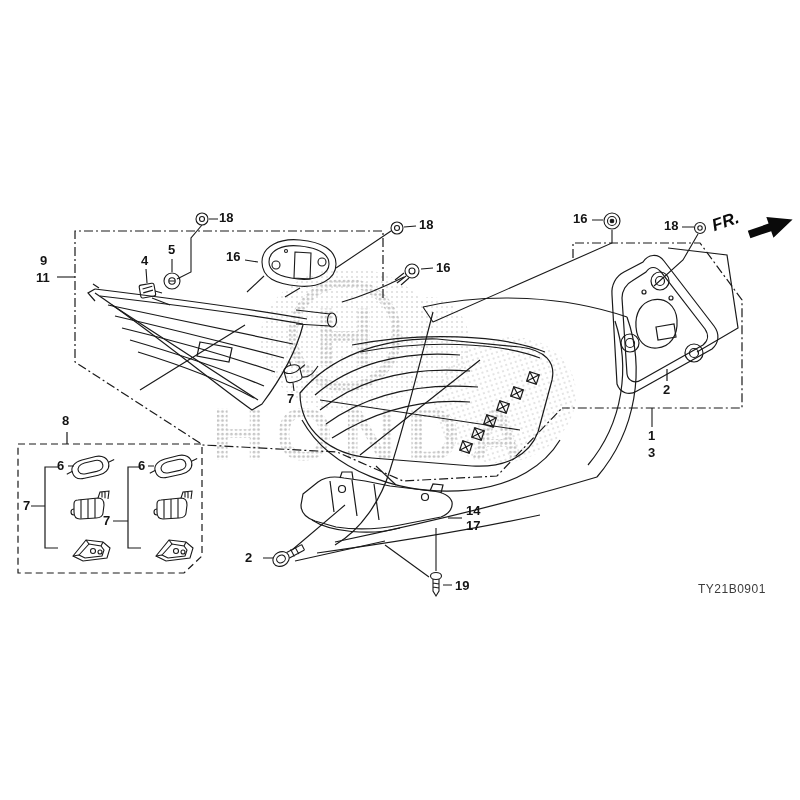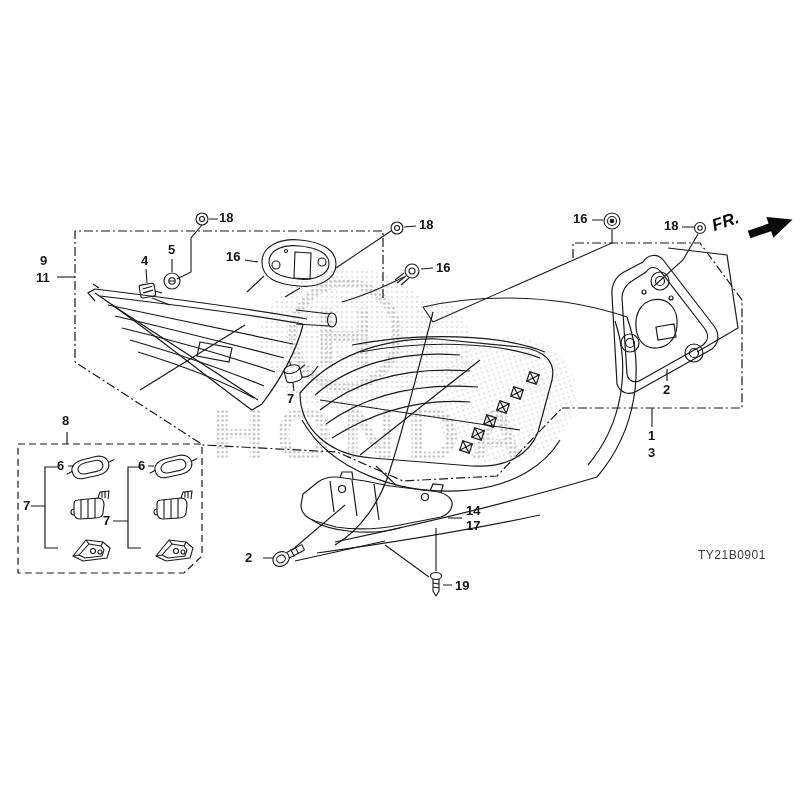--- a/index.html
+++ b/index.html
@@ -3,21 +3,21 @@
 <meta charset="utf-8">
 <style>
   html,body{margin:0;padding:0;background:#fff;}
   .stage{position:relative;width:800px;height:800px;background:#ffffff;overflow:hidden;
          font-family:"Liberation Sans",sans-serif;}
   .stage svg{position:absolute;left:0;top:0;}
   .callout{position:absolute;font-size:13px;font-weight:600;color:#141414;line-height:1;
            letter-spacing:0;}
   .fr-label{position:absolute;left:712px;top:212px;font-size:17px;font-weight:800;
             font-style:italic;color:#0a0a0a;transform:rotate(-19deg);}
-  .diagram-code{position:absolute;left:698px;top:548px;font-size:12px;color:#3c3c3c;
+  .diagram-code{position:absolute;left:698px;top:582px;font-size:12px;color:#3c3c3c;
                 letter-spacing:0.5px;}
   .wm-logo{font-size:84px;font-weight:700;}
   .wm-text{font-size:74px;font-weight:700;letter-spacing:10px;}
 </style>
 </head>
 <body>
 
 <div class="stage">
 
 <svg width="800" height="800" viewBox="0 0 800 800">

